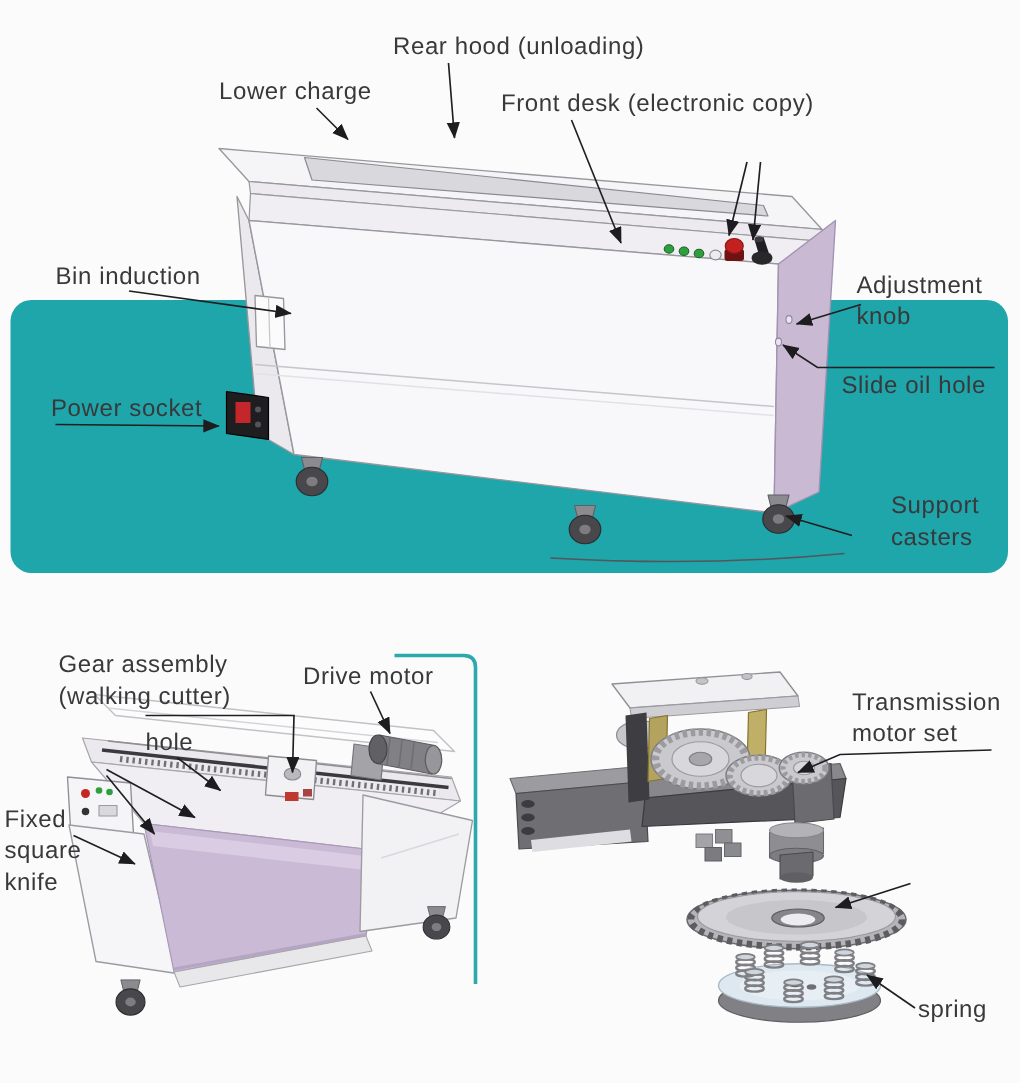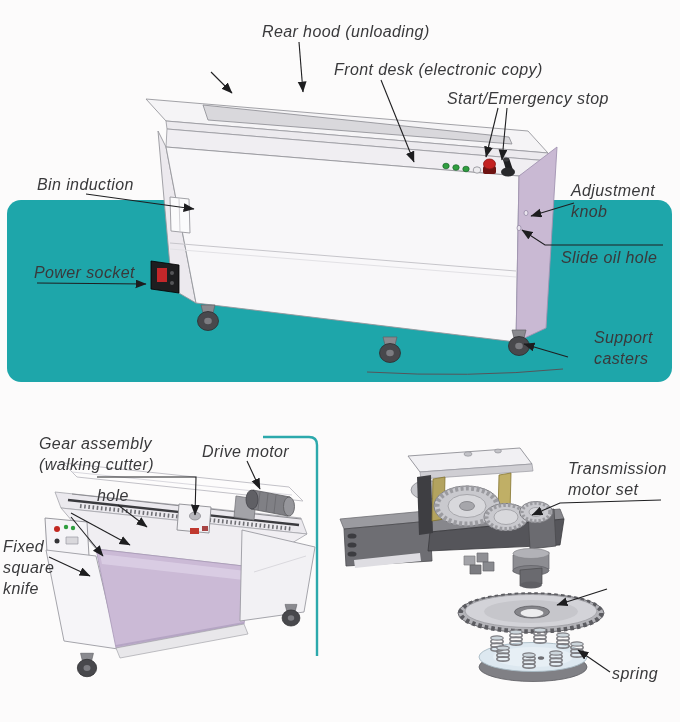--- a/index.html
+++ b/index.html
@@ -1,17 +1,17 @@
 <!DOCTYPE html>
 <html><head>
 <meta charset="utf-8">
 <style>
   html,body{margin:0;padding:0;background:#ffffff;}
   #stage{position:relative;width:680px;height:722px;overflow:hidden;background:#fcfbfb;
-         font-family:"Liberation Sans","DejaVu Sans",sans-serif;font-style:italic;}
+         font-family:"Liberation Sans","DejaVu Sans",sans-serif;}
   #art{position:absolute;left:0;top:0;}
   .lbl{position:absolute;font-size:16px;line-height:21px;letter-spacing:.4px;color:#39393b;
        white-space:nowrap;z-index:5;}
   .wrap{white-space:normal;}
 </style>
 </head>
 <body>
 
 <div id="stage">
 
@@ -218,22 +218,22 @@
     <path d="M71,513 L130,545" marker-end="url(#arw)"></path>
     <path d="M71,517 L103,556" marker-end="url(#arw)"></path>
     <path d="M49,557 L90,576" marker-end="url(#arw)"></path>
     <path d="M661,500 L560,503 L532,515" marker-end="url(#arw)"></path>
     <path d="M607,589 L557,605" marker-end="url(#arw)"></path>
     <path d="M610,672 L578,650" marker-end="url(#arw)"></path>
   </g>
 </svg>
 
 <div class="lbl" style="left:262px;top:21px">Rear hood (unloading)</div>
+<div class="lbl" style="left:146px;top:51px">Lower charge</div>
 <div class="lbl" style="left:334px;top:59px">Front desk (electronic copy)</div>
-<div class="lbl" style="left:447px;top:88px">Start/Emergency stop</div>
 <div class="lbl" style="left:37px;top:174px">Bin induction</div>
 <div class="lbl wrap" style="left:571px;top:180px;width:98px">Adjustment knob</div>
 <div class="lbl" style="left:561px;top:247px">Slide oil hole</div>
 <div class="lbl" style="left:34px;top:262px">Power socket</div>
 <div class="lbl wrap" style="left:594px;top:327px;width:74px">Support casters</div>
 
 <div class="lbl wrap" style="left:39px;top:433px;width:140px">Gear assembly (walking cutter)</div>
 <div class="lbl" style="left:202px;top:441px">Drive motor</div>
 <div class="lbl" style="left:97px;top:485px">hole</div>
 <div class="lbl wrap" style="left:3px;top:536px;width:62px">Fixed square knife</div>

